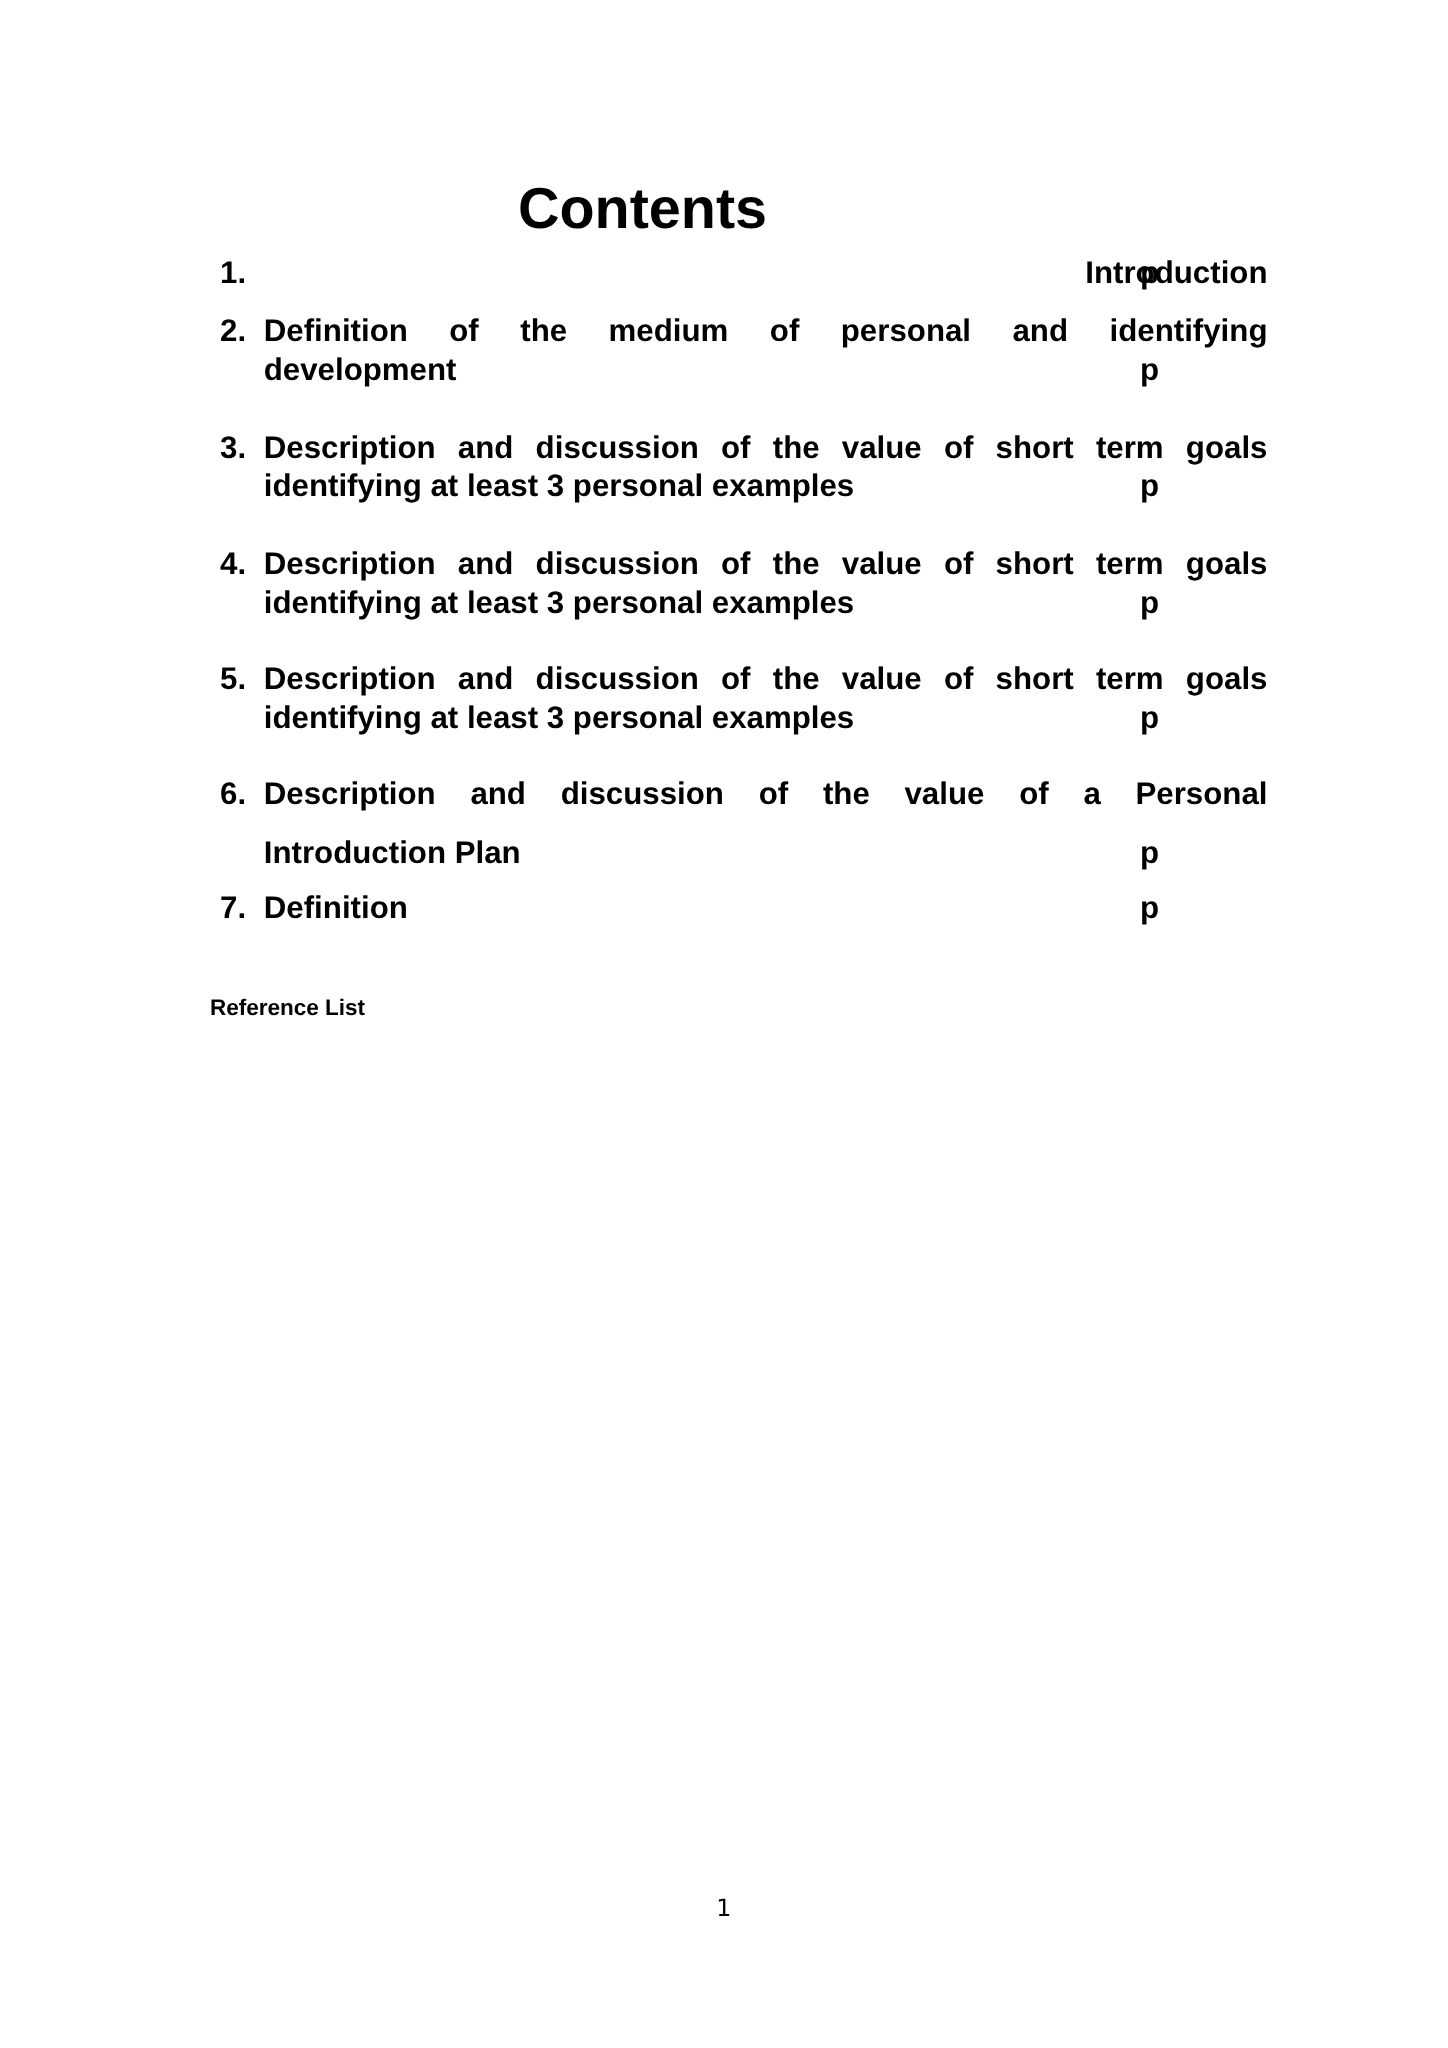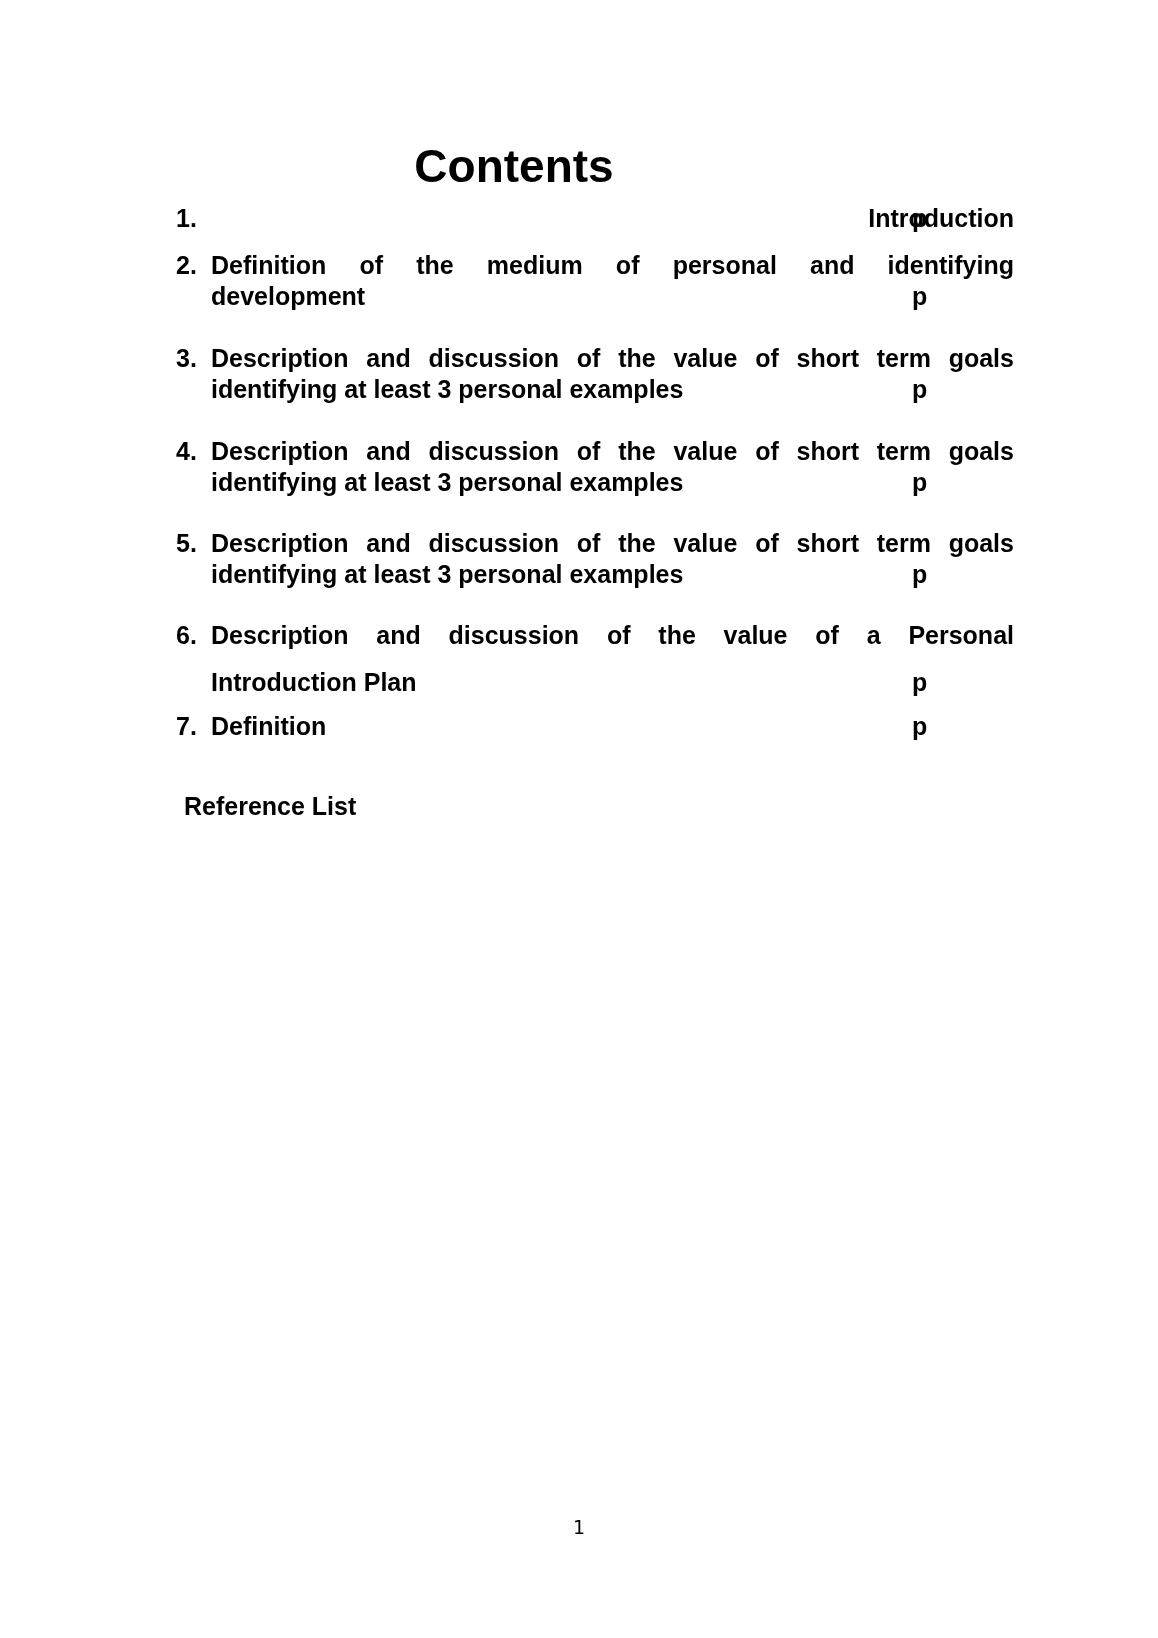--- a/index.html
+++ b/index.html
@@ -62,24 +62,24 @@
     .justify {
       display: flex;
       justify-content: space-between;
     }
     .pg {
       position: absolute;
       left: 736px;
     }
     .ref {
       position: absolute;
-      left: 184px;
+      left: 168px;
       top: 791px;
       font-weight: bold;
-      font-size: 25px;
+      font-size: 18px;
       line-height: 31px;
     }
     .page-number {
       position: absolute;
       left: 0;
       width: 1158px;
       top: 1515px;
       text-align: center;
       font-family: "DejaVu Sans", sans-serif;
       font-size: 19px;

